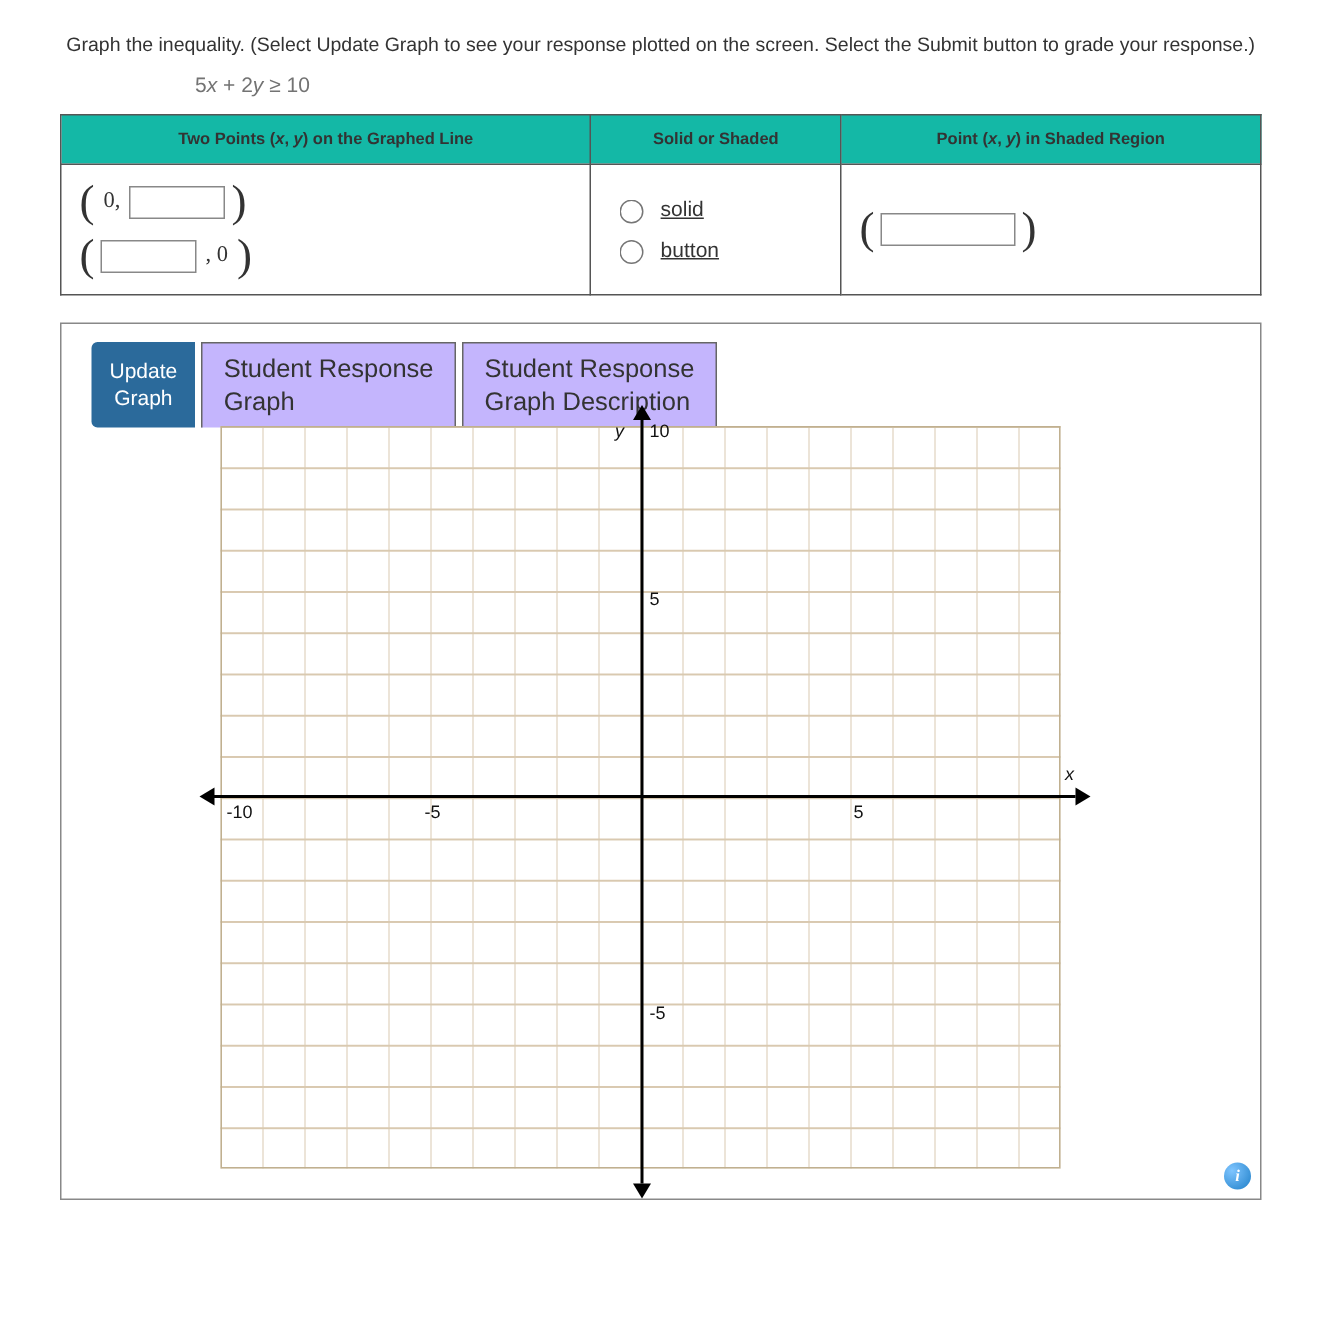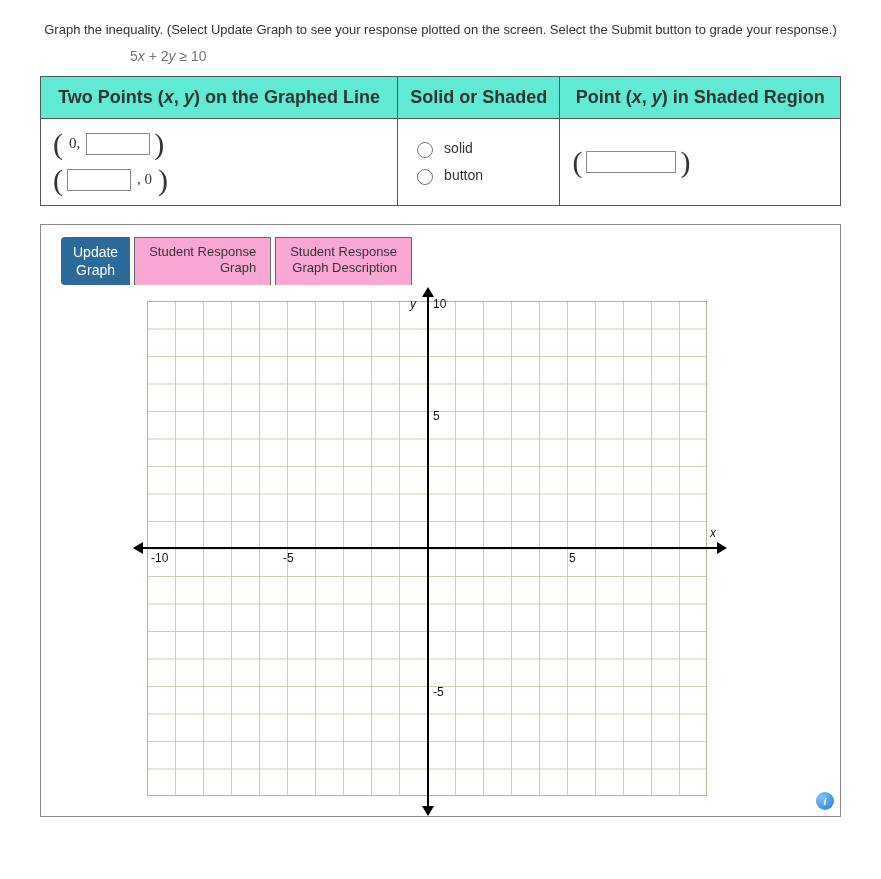--- a/index.html
+++ b/index.html
@@ -18,25 +18,25 @@
     font-size: 14px;
     margin: 8px 0 12px 90px;
   }
   .inequality .var { font-style: italic; }
   table.input-table {
     border-collapse: collapse;
     width: 100%;
     margin-bottom: 18px;
   }
   table.input-table th {
-    background: #5eead4;
+    background: #14b8a6;
     border: 1px solid #555;
     padding: 10px 8px;
     font-weight: bold;
-    font-size: 18px;
+    font-size: 11px;
     text-align: center;
   }
   table.input-table th .var { font-style: italic; font-weight: bold; }
   table.input-table td {
     border: 1px solid #555;
     padding: 10px 12px;
     vertical-align: middle;
   }
   .paren-group {
     display: flex;
@@ -53,52 +53,53 @@
     font-size: 13px;
     padding: 2px 4px;
   }
   .zero-label { font-size: 15px; padding: 0 2px; }
   .radio-row {
     display: flex;
     align-items: center;
     gap: 8px;
     font-size: 14px;
     padding: 4px 2px;
+    text-decoration: underline;
   }
   input[type=radio]{ width:16px; height:16px; }
   .graph-panel {
     border: 1px solid #888;
     padding: 12px 16px 20px 16px;
     position: relative;
   }
   .graph-controls {
     display: flex;
     align-items: stretch;
     gap: 0;
-    margin-bottom: 17px;
+    margin-bottom: 0;
     margin-left: 4px;
   }
   .update-btn {
     background: #2b6a9b;
     color: #fff;
     border: none;
     padding: 6px 12px;
     font-size: 14px;
     border-radius: 4px 0 0 4px;
     text-align: center;
     line-height: 1.3;
     cursor: pointer;
   }
   .tab {
-    background: #f9a8d4;
+    background: #c4b5fd;
     border: 1px solid #666;
     border-bottom: none;
     padding: 6px 14px;
-    font-size: 13px;
-    text-align: right;
+    font-size: 17px;
+    text-align: left;
     line-height: 1.3;
     cursor: pointer;
     margin-left: 4px;
   }
   .graph-area {
     width: 560px;
     height: 495px;
     margin-left: 90px;
     margin-top: -1px;
     position: relative;

